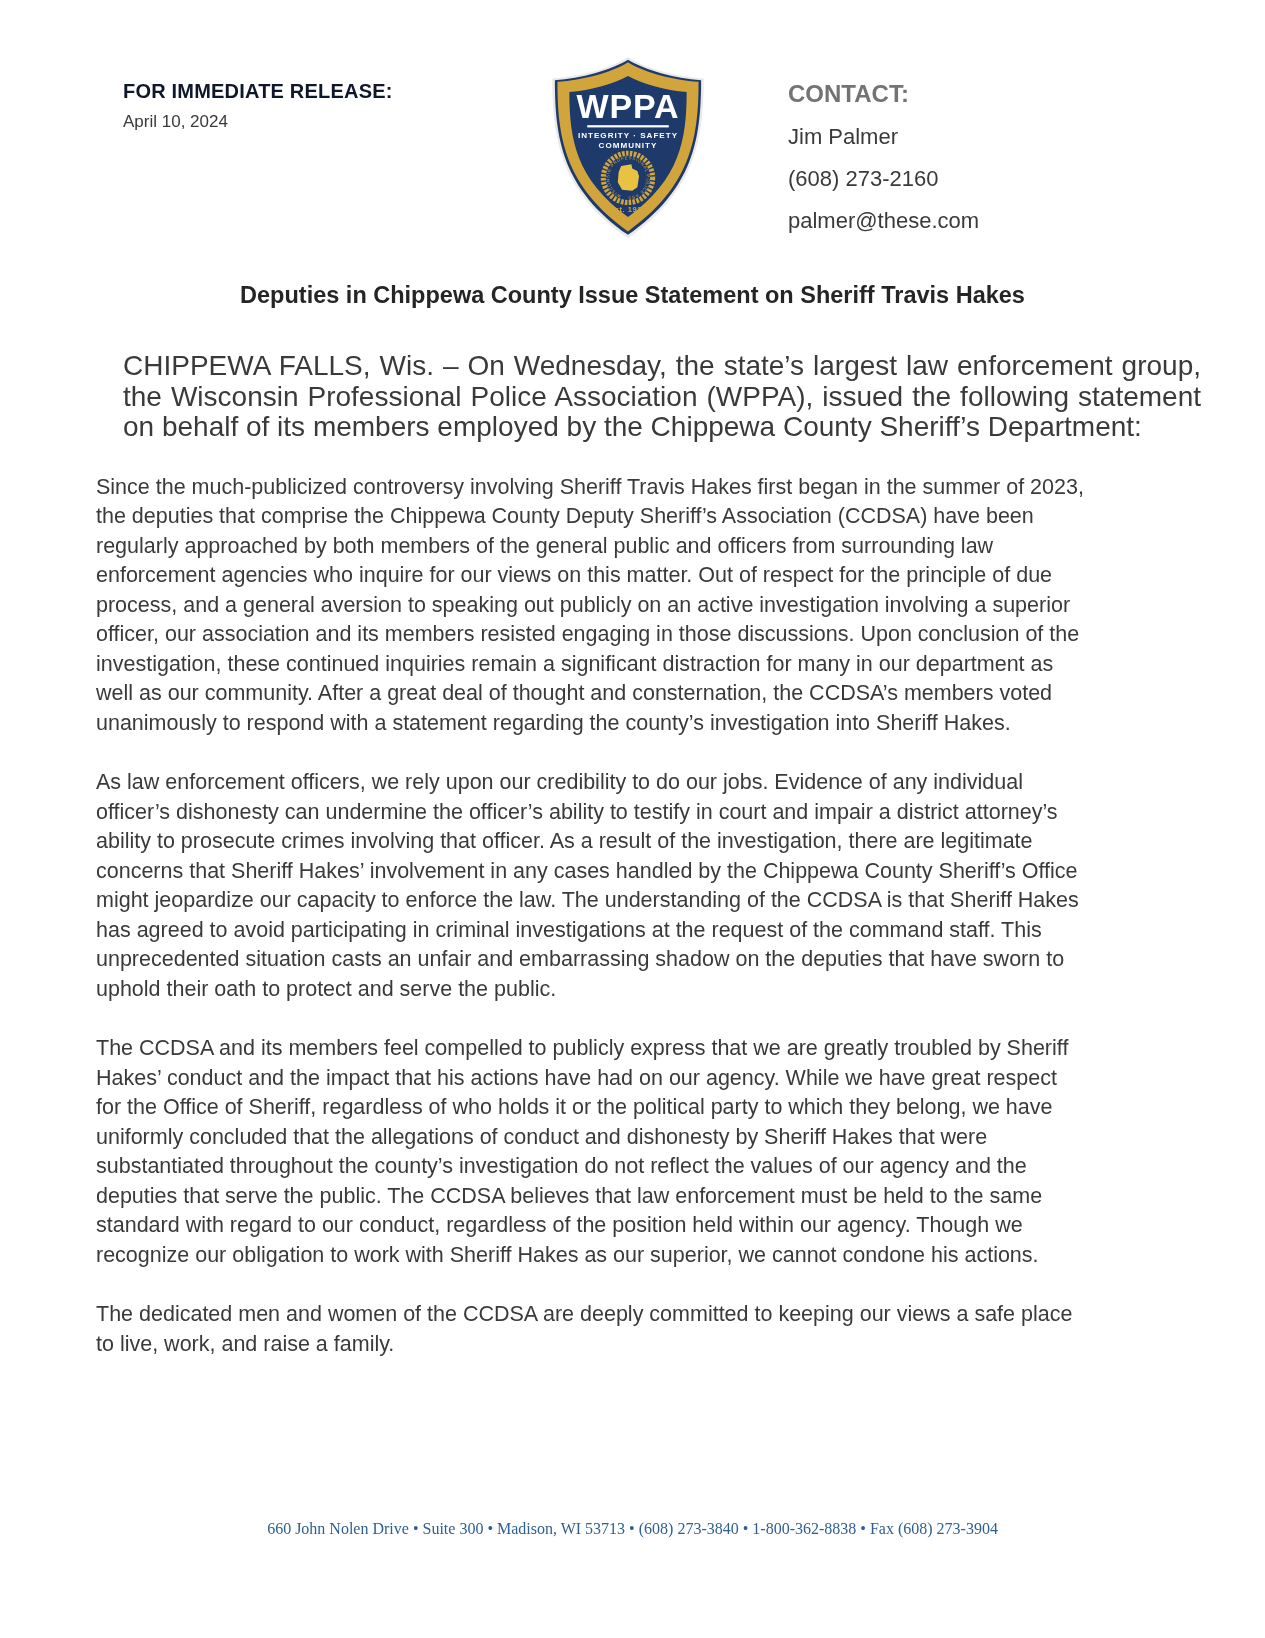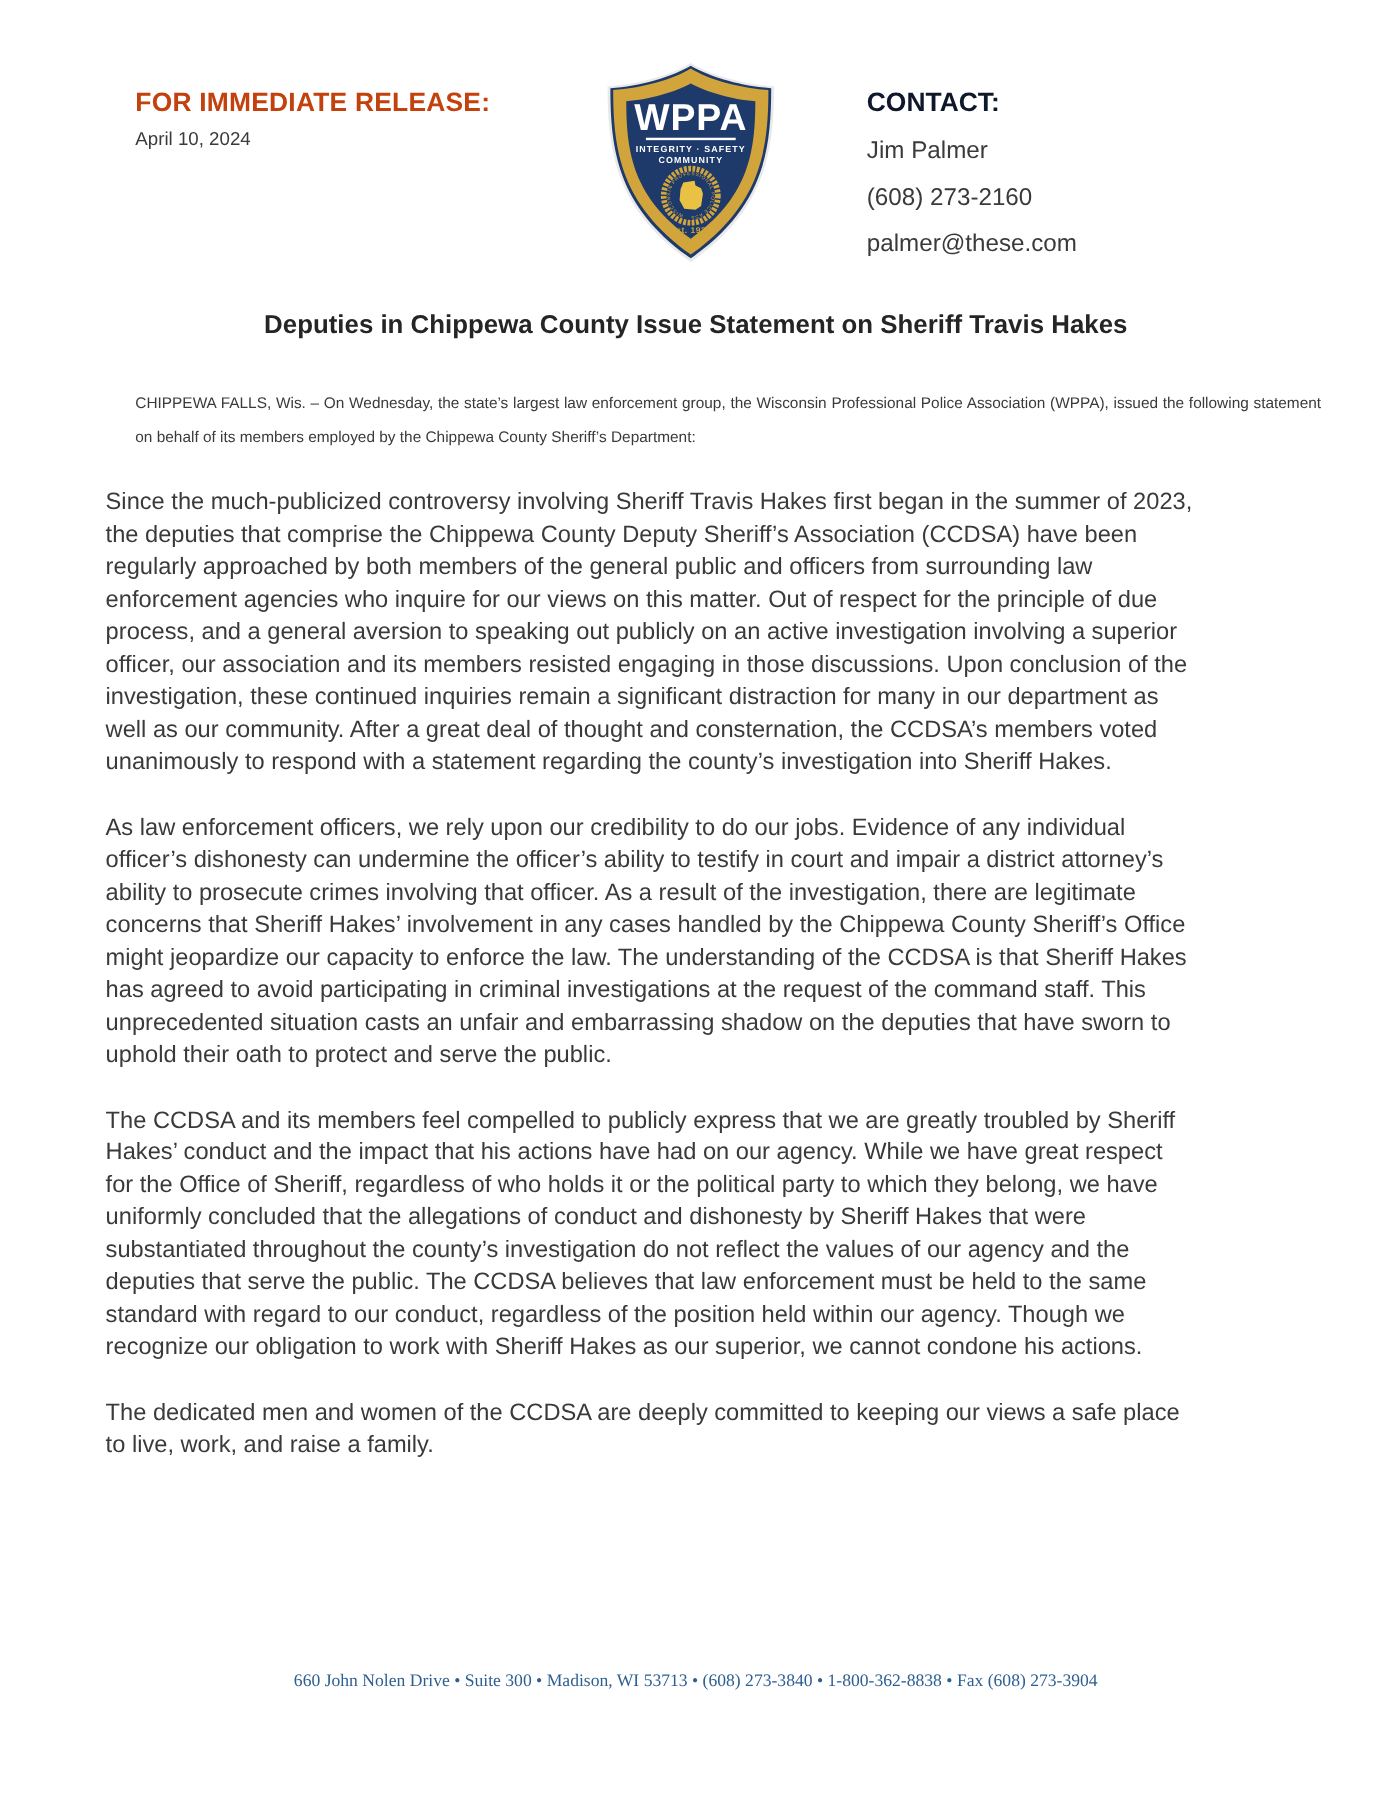--- a/index.html
+++ b/index.html
@@ -19,63 +19,63 @@
     display:flex;
     align-items:flex-start;
     padding:52px 100px 0 123px;
     box-sizing:border-box;
   }
   .header-left{
     width:420px;
     padding-top:28px;
   }
   .release-label{
-    font-size:24px;
+    font-size:20px;
     font-weight:bold;
-    color:#c2410c;
+    color:#0f172a;
     letter-spacing:0.2px;
   }
   .release-date{
     font-size:17px;
     margin-top:9px;
     color:#3a3a3a;
   }
   .header-logo{
     width:170px;
     flex:0 0 170px;
     margin-top:0;
   }
   .header-right{
     flex:1;
     padding-left:75px;
     padding-top:28px;
   }
   .contact-label{
     font-size:24px;
     font-weight:bold;
-    color:#0f172a;
+    color:#737373;
   }
   .contact-line{
     font-size:22px;
     margin-top:16px;
     color:#3a3a3a;
   }
   
   .doc-title{
     text-align:center;
     font-size:23.5px;
     font-weight:bold;
     color:#252525;
     margin-top:36px;
     padding:0 120px;
   }
   
   .intro{
     margin:42px 64px 0 123px;
-    font-size:14px;
+    font-size:28px;
     line-height:30.5px;
     text-align:justify;
     color:#3a3a3a;
   }
   .statement{
     margin:30px 180px 0 96px;
   }
   .statement p{
     font-size:21.5px;
     line-height:29.5px;

